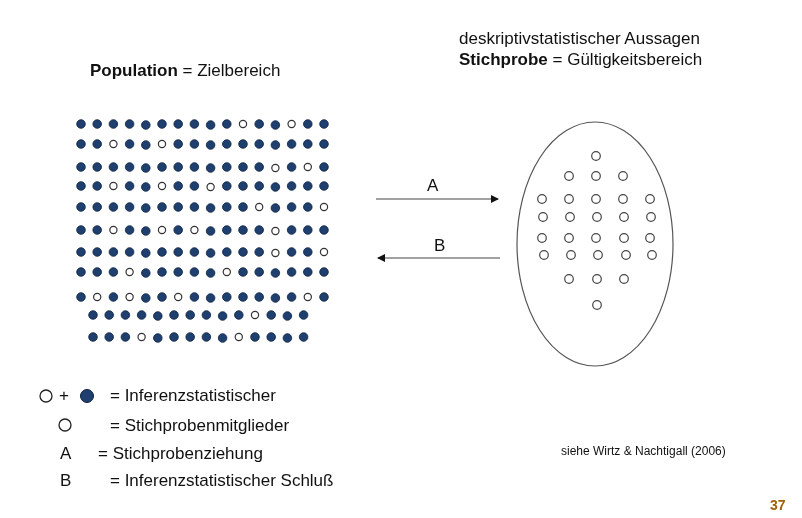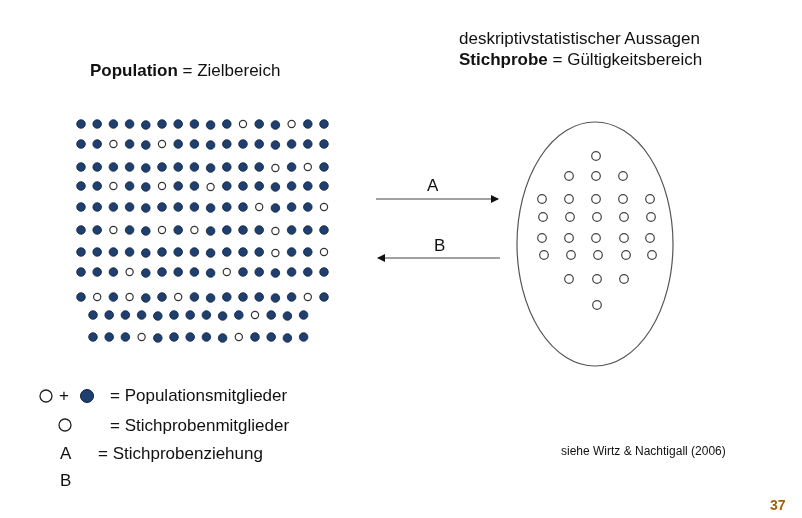--- a/index.html
+++ b/index.html
@@ -248,31 +248,32 @@
 <div class="abs arrow-label" style="left:427px; top:176px;">A</div>
 <div class="abs arrow-label" style="left:434px; top:236px;">B</div>
 
 <div>
   <div class="abs" style="left:38px; top:385px; width:360px; height:22px;">
     <svg class="abs" width="70" height="22" style="left:0; top:0;">
       <circle cx="8" cy="11" r="6" fill="#fff" stroke="#222" stroke-width="1.3"></circle>
       <text x="21" y="16" font-size="17" fill="#111" font-family="Liberation Sans, sans-serif">+</text>
       <circle cx="49" cy="11" r="6.5" fill="#1f3f6e" stroke="#0d2240" stroke-width="1"></circle>
     </svg>
-    <span class="legend-row" style="left:72px; top:1px;">= Populationsmitglieder</span>
+    <span class="legend-row" style="left:72px; top:1px;">= Inferenzstatistischer</span>
   </div>
   <div class="abs" style="left:38px; top:413px; width:360px; height:22px;text-decoration:underline;">
     <svg class="abs" width="40" height="22" style="left:18px; top:0;">
       <circle cx="9" cy="12" r="6" fill="#fff" stroke="#222" stroke-width="1.3"></circle>
     </svg>
     <span class="legend-row" style="left:72px; top:3px;">= Stichprobenmitglieder</span>
   </div>
   <div class="abs" style="left:38px; top:441px; width:360px; height:22px;">
     <span class="legend-sym" style="left:22px; top:3px;">A</span>
     <span class="legend-row" style="left:60px; top:3px;">= Stichprobenziehung</span>
   </div>
   <div class="abs" style="left:38px; top:467px; width:360px; height:22px;">
     <span class="legend-sym" style="left:22px; top:4px;">B</span>
+    <span class="legend-row" style="left:72px; top:4px;">= Inferenzstatistischer Schluß</span>
   </div>
 </div>
 
 <div class="abs citation" style="left:561px; top:444px;">siehe Wirtz &amp; Nachtigall (2006)</div>
 <div class="abs page-number" style="left:770px; top:497px;">37</div>
 
 </body></html>

